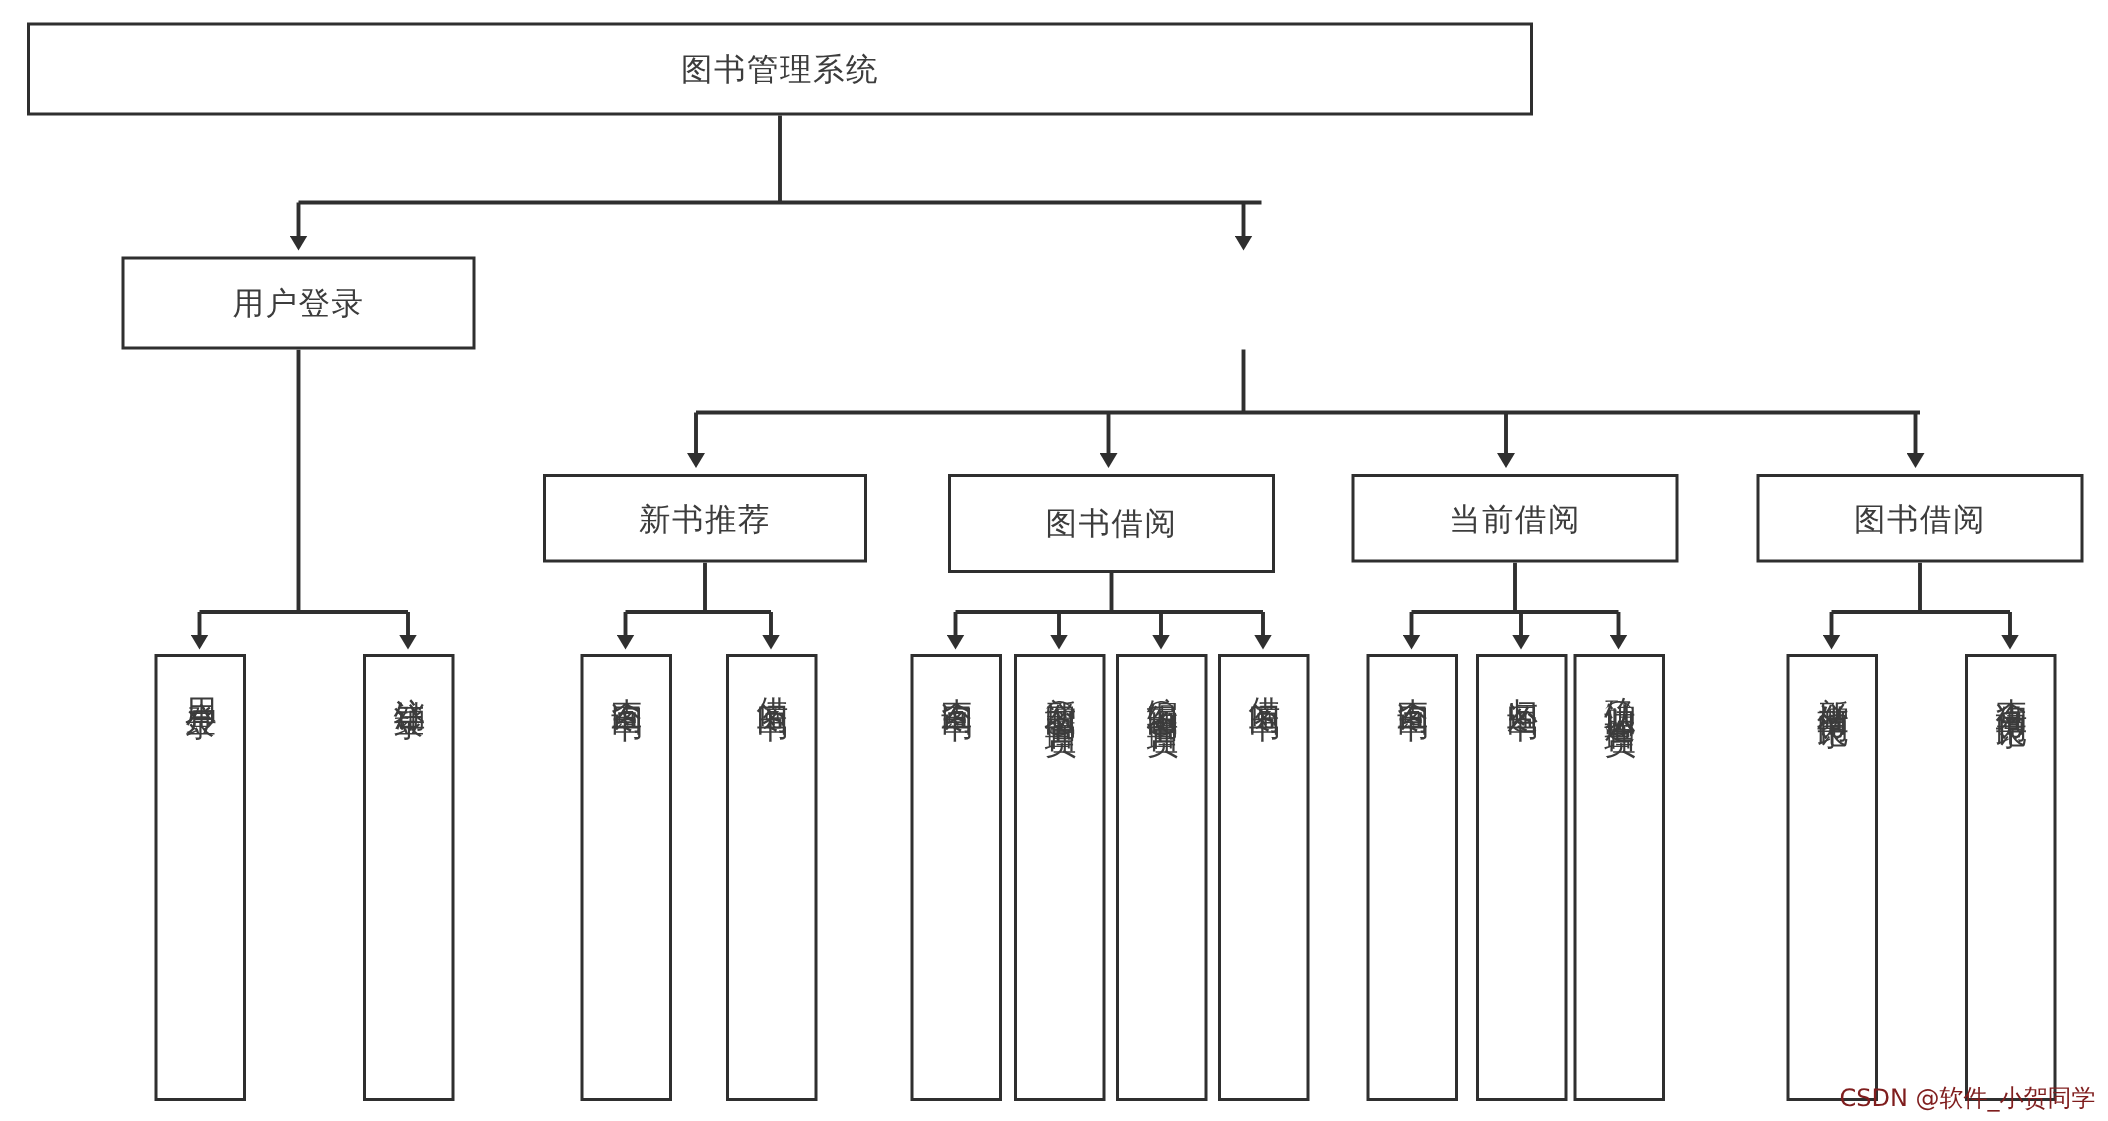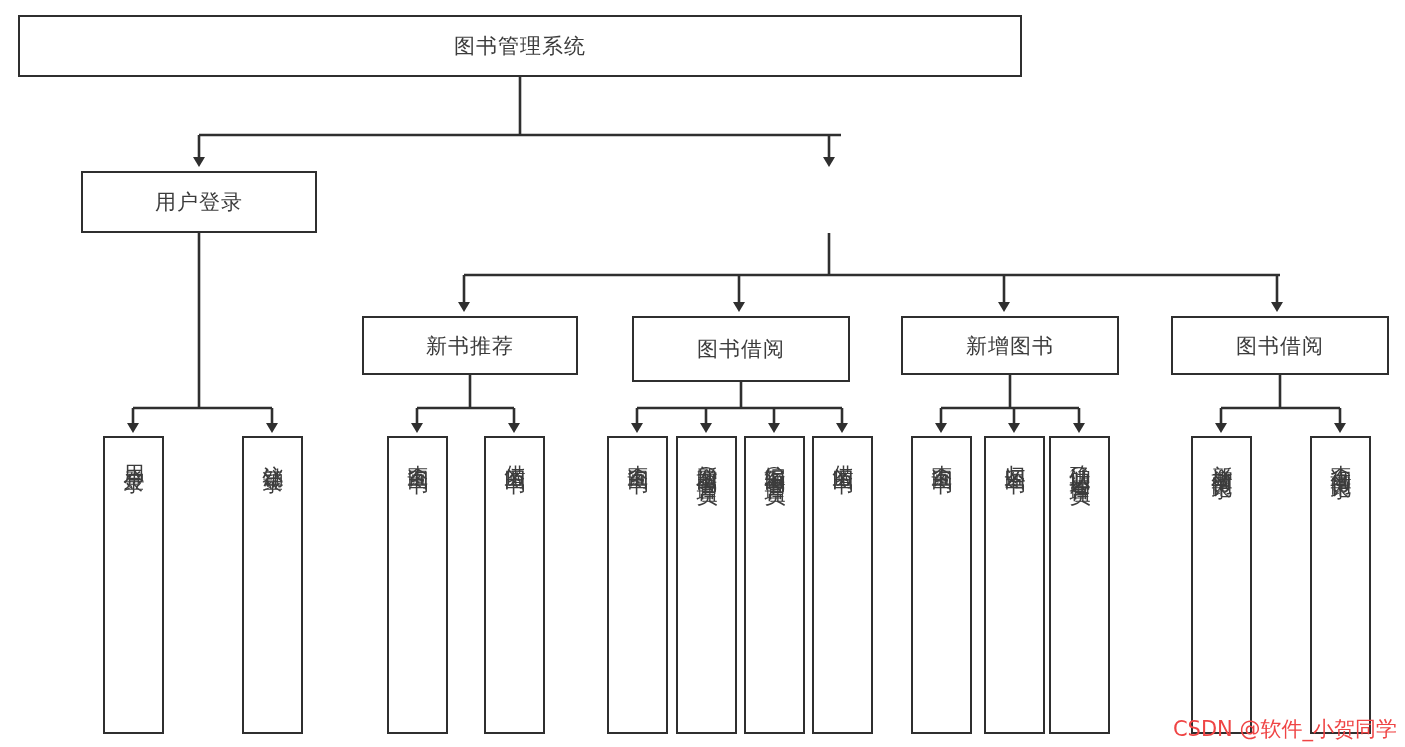--- a/index.html
+++ b/index.html
@@ -54,22 +54,22 @@
     left: 0;
     top: 0;
     width: 1405px;
     height: 747px;
     pointer-events: none;
   }
   .watermark {
     position: absolute;
     right: 8px;
     bottom: 4px;
-    font-size: 21px;
-    color: #ef4444;
+    font-size: 16px;
+    color: #7f1d1d;
     white-space: nowrap;
     font-family: "DejaVu Sans", "Liberation Sans", sans-serif;
   }
 </style>
 </head>
 <body>
 
 <div id="diagram-root">
 
   <svg class="edge-layer" width="1405" height="747" viewBox="0 0 1405 747" xmlns="http://www.w3.org/2000/svg">
@@ -136,21 +136,21 @@
     <span>用户登录</span>
   </div>
 
   <div class="node-box h-node" style="left:362px; top:316px; width:216px; height:59px;">
     <span>新书推荐</span>
   </div>
   <div class="node-box h-node" style="left:632px; top:316px; width:218px; height:66px;">
     <span>图书借阅</span>
   </div>
   <div class="node-box h-node" style="left:901px; top:316px; width:218px; height:59px;">
-    <span>新增图书</span>
+    <span>当前借阅</span>
   </div>
   <div class="node-box h-node" style="left:1171px; top:316px; width:218px; height:59px;">
     <span>图书借阅</span>
   </div>
 
   <div class="node-box v-node" style="left:103px; top:436px; width:61px; height:298px;">
     <span class="v-text">用户登录</span>
   </div>
   <div class="node-box v-node" style="left:242px; top:436px; width:61px; height:298px;">
     <span class="v-text">注销登录</span>

